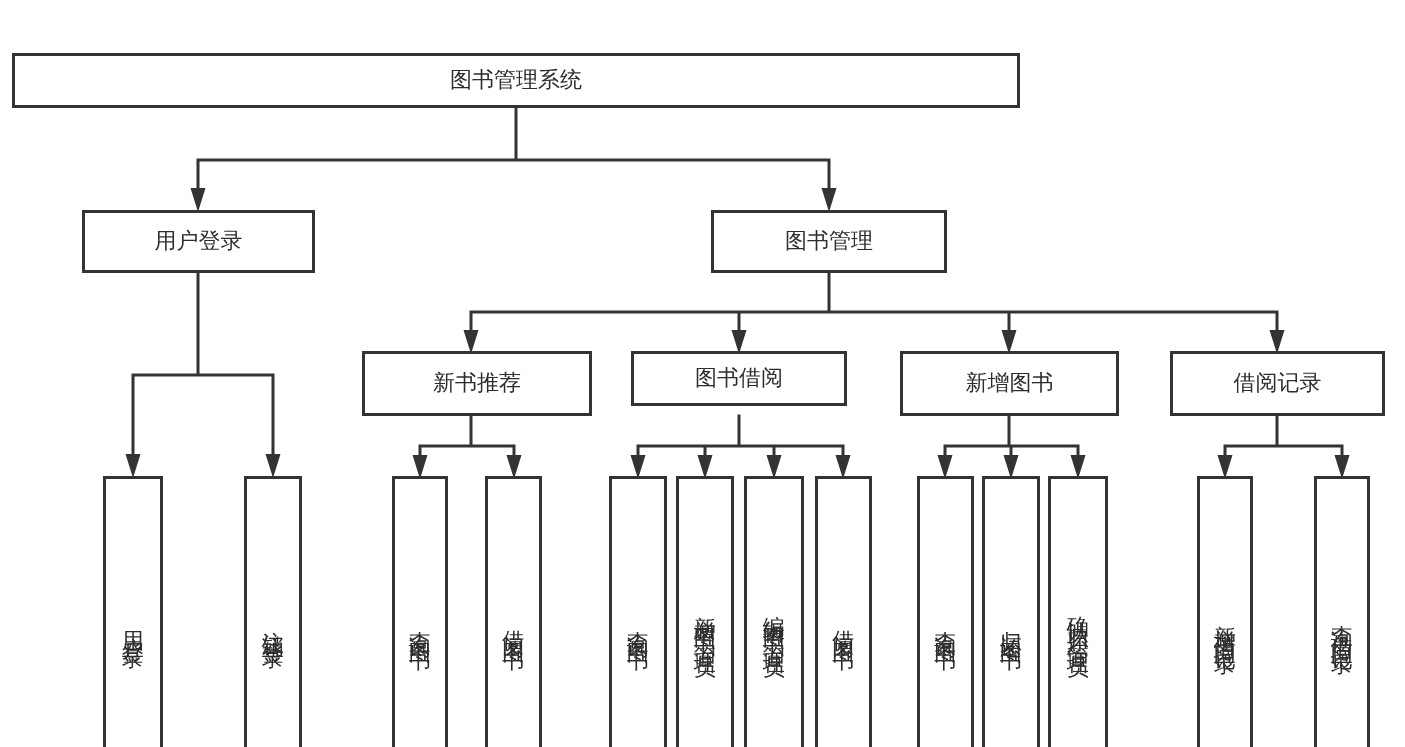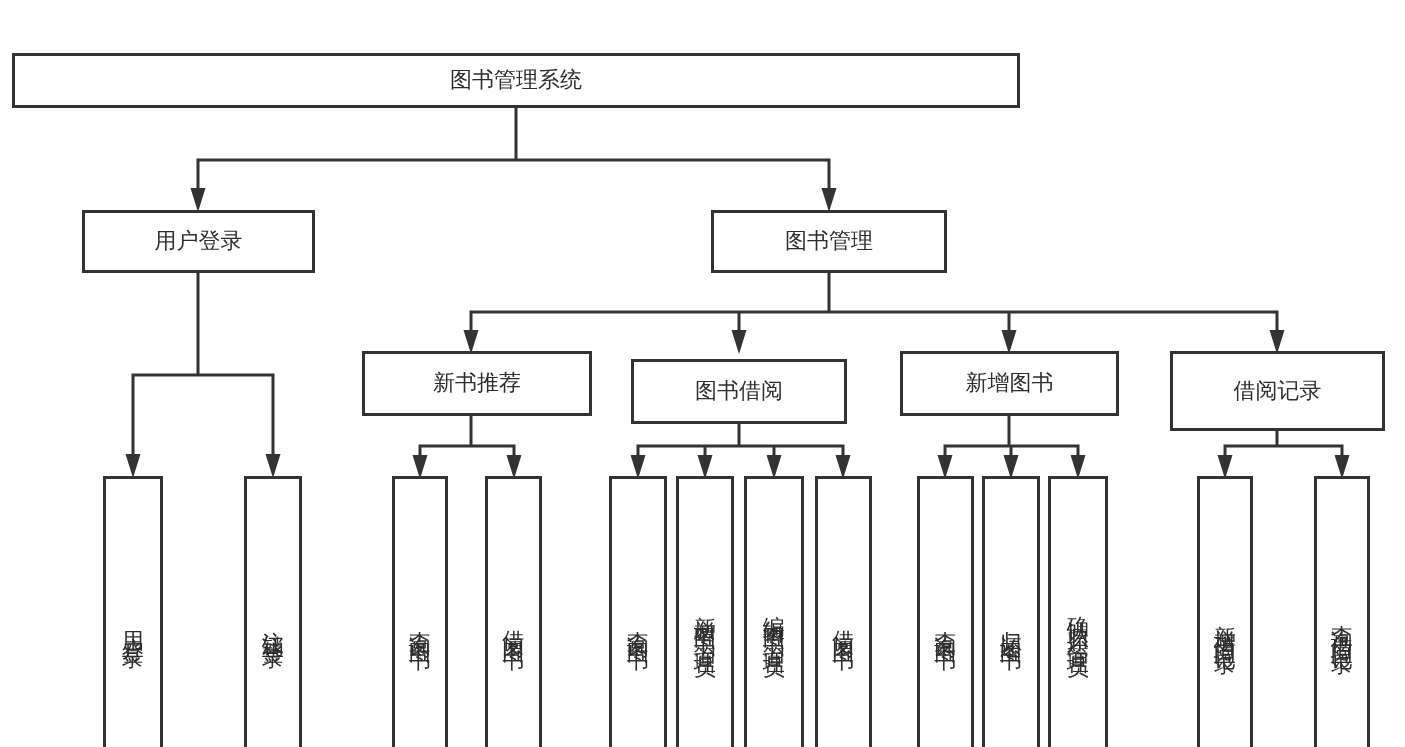--- a/index.html
+++ b/index.html
@@ -112,27 +112,27 @@
   <div class="node" style="left:82px; top:170px; width:233px; height:63px;">
     <span>用户登录</span>
   </div>
   <div class="node" style="left:711px; top:170px; width:236px; height:63px;text-align:center;">
     <span>图书管理</span>
   </div>
 
   <div class="node" style="left:362px; top:311px; width:230px; height:65px;">
     <span>新书推荐</span>
   </div>
-  <div class="node" style="left:631px; top:319px; width:216px; height:65px;">
+  <div class="node" style="left:631px; top:311px; width:216px; height:55px;">
     <span>图书借阅</span>
   </div>
   <div class="node" style="left:900px; top:311px; width:219px; height:65px;">
     <span>新增图书</span>
   </div>
-  <div class="node" style="left:1170px; top:311px; width:215px; height:80px;">
+  <div class="node" style="left:1170px; top:311px; width:215px; height:65px;">
     <span>借阅记录</span>
   </div>
 
   <div class="node v" style="left:103px; top:436px; width:60px; height:297px;">
     <span>用户登录</span>
   </div>
   <div class="node v" style="left:244px; top:436px; width:58px; height:297px;">
     <span>注销登录</span>
   </div>
 

